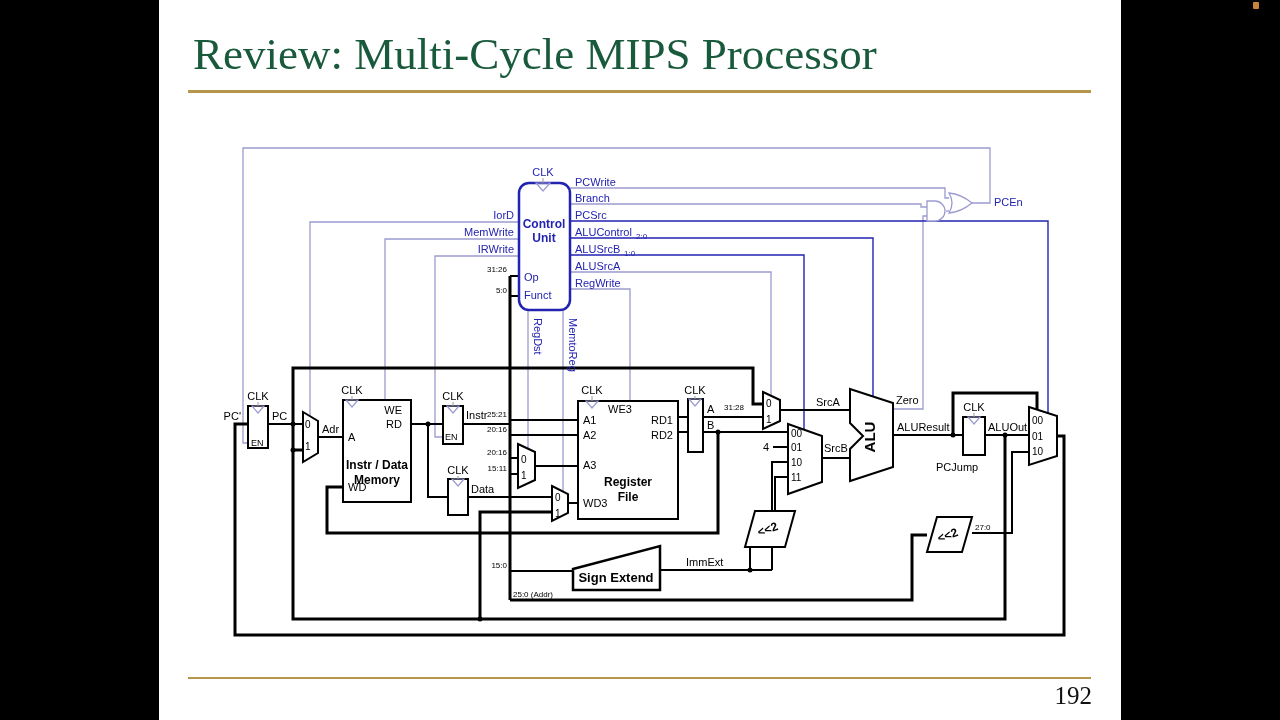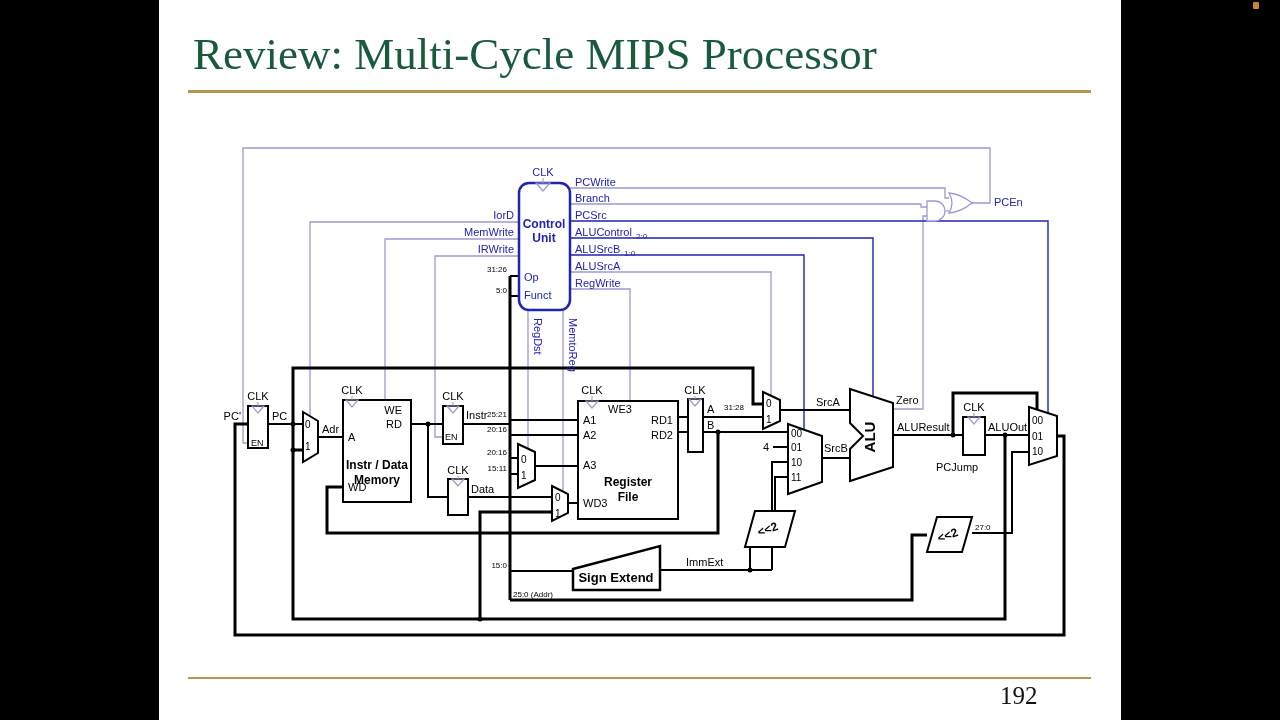--- a/index.html
+++ b/index.html
@@ -4,21 +4,21 @@
 <style>
   html,body{margin:0;padding:0;background:#000;}
   #stage{position:relative;width:1280px;height:720px;background:#fef9c3;overflow:hidden;
          font-family:"Liberation Sans",sans-serif;}
   #slide{position:absolute;left:159px;top:0;width:962px;height:720px;background:#ffffff;}
   #title{position:absolute;left:193px;top:28px;width:920px;
          font-family:"Liberation Serif","DejaVu Serif",serif;
          font-size:45px;color:#1a5a3c;letter-spacing:0px;white-space:nowrap;}
   #title-rule{position:absolute;left:188px;top:90px;width:903px;height:3px;background:#b5964a;}
   #footer-rule{position:absolute;left:188px;top:677px;width:903px;height:2px;background:#b5964a;}
-  #page-number{position:absolute;left:1000px;top:682px;width:92px;text-align:left;
+  #page-number{position:absolute;left:1000px;top:682px;width:92px;text-align:right;
          font-family:"Liberation Serif","DejaVu Serif",serif;font-size:25px;color:#111;}
   #rec-dot{position:absolute;left:1253px;top:2px;width:6px;height:7px;background:#c8833c;border-radius:1px;}
   svg{position:absolute;left:0;top:0;}
   text{font-family:"Liberation Sans",sans-serif;font-size:11px;fill:#000;}
   .t8{font-size:8px;}
   .t9{font-size:9px;}
   .t10{font-size:10px;}
   .b12{font-size:12px;font-weight:bold;}
   .b13{font-size:13px;font-weight:bold;}
   .b15{font-size:15px;font-weight:bold;}

